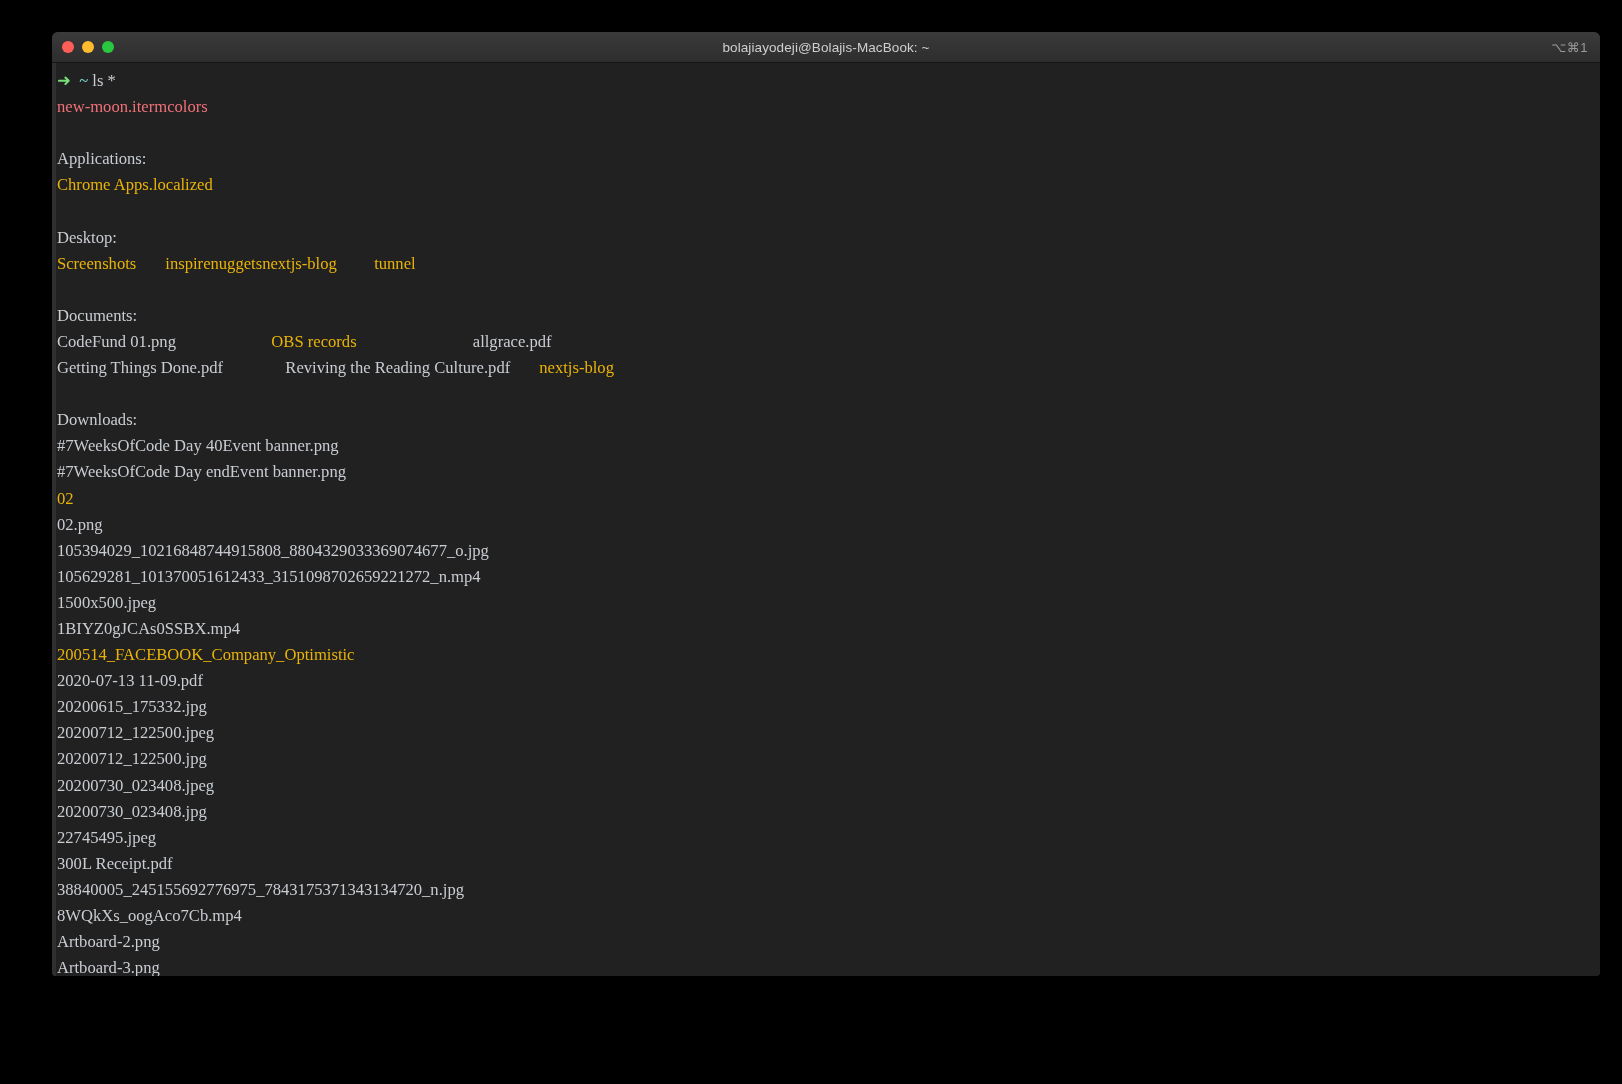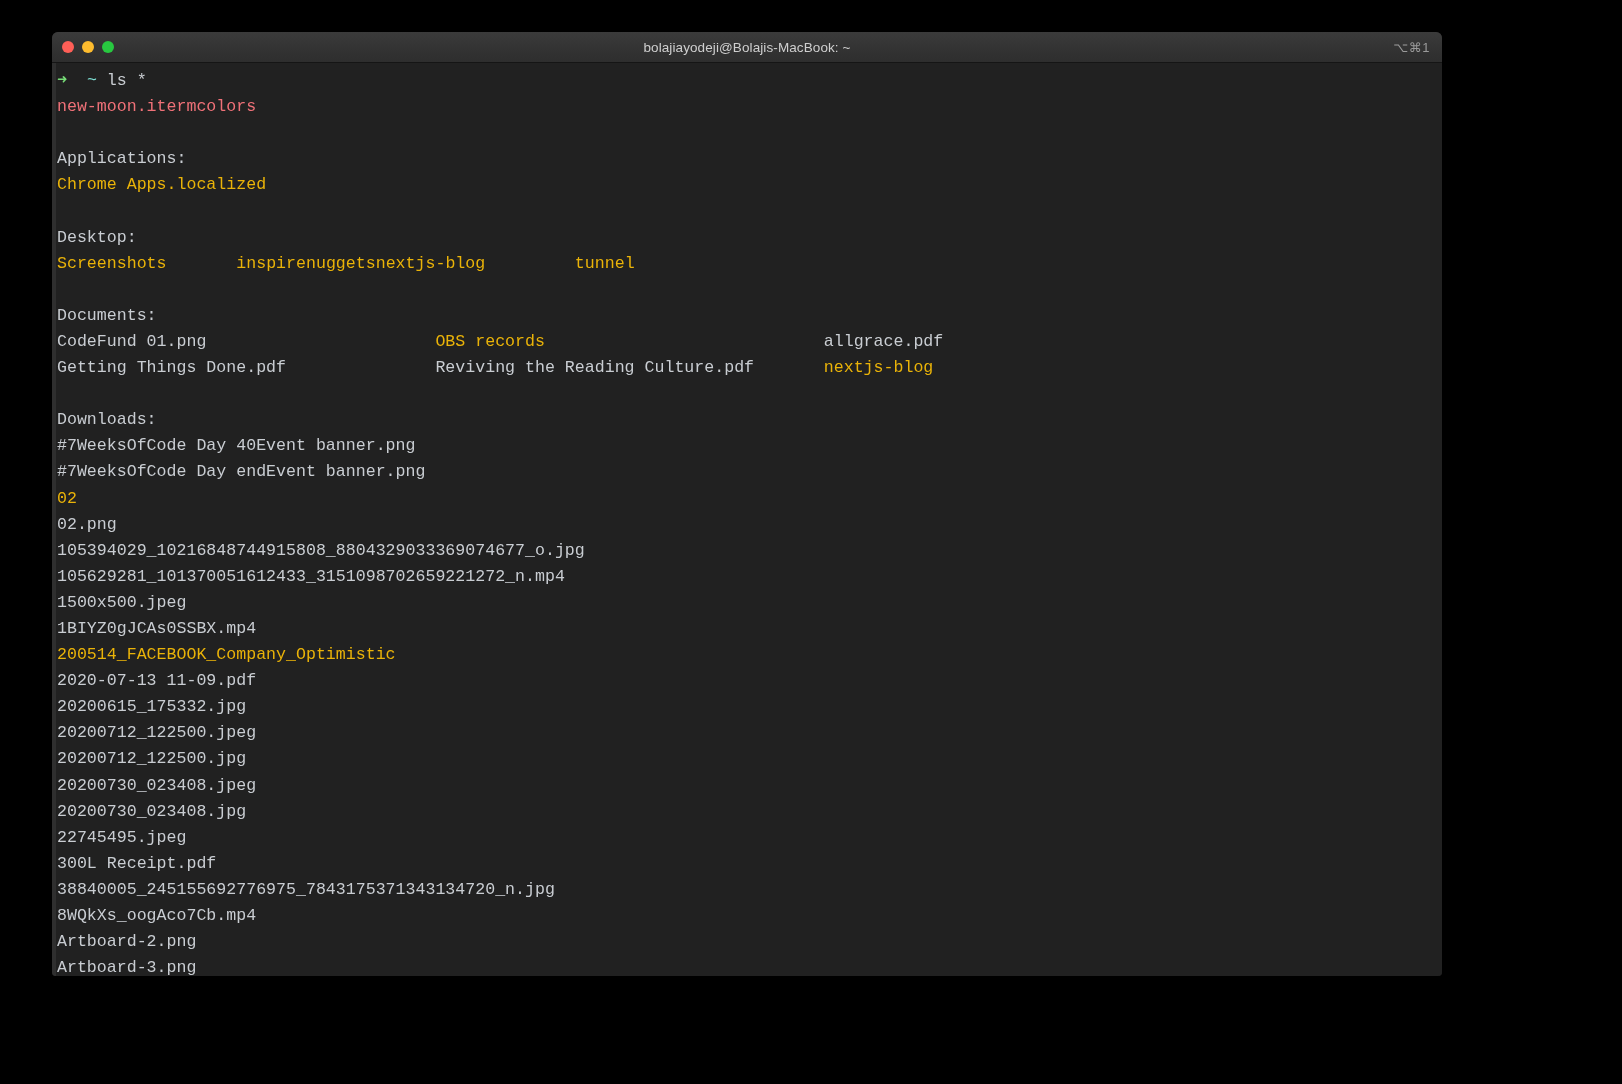--- a/index.html
+++ b/index.html
@@ -11,21 +11,21 @@
     overflow: hidden;
   }
   body {
     font-family: "DejaVu Sans Mono", monospace;
   }
 
   #terminal-window {
     position: absolute;
     left: 52px;
     top: 32px;
-    width: 1390px;
+    width: 1548px;
     height: 944px;
     background: #212121;
     border-radius: 6px 6px 4px 4px;
     overflow: hidden;
     box-shadow: 0 6px 26px rgba(0,0,0,0.75);
   }
 
   #title-bar {
     position: relative;
     height: 30px;
@@ -92,21 +92,21 @@
     height: 100%;
     background: #2f2f2f;
   }
 
   #console {
     position: absolute;
     left: 5px;
     top: 0;
     right: 0;
     padding: 5px 0 0 0;
-    font-family: Liberation Mono, monospace;
+    font-family: Liberation Serif, serif;
     font-size: 16.6px;
     line-height: 26.1px;
     white-space: pre;
     color: #c9cdd2;
     letter-spacing: 0px;
   }
 
   .line { display: block; height: 26.1px; }
   .blank { display: block; height: 26.1px; }
 

